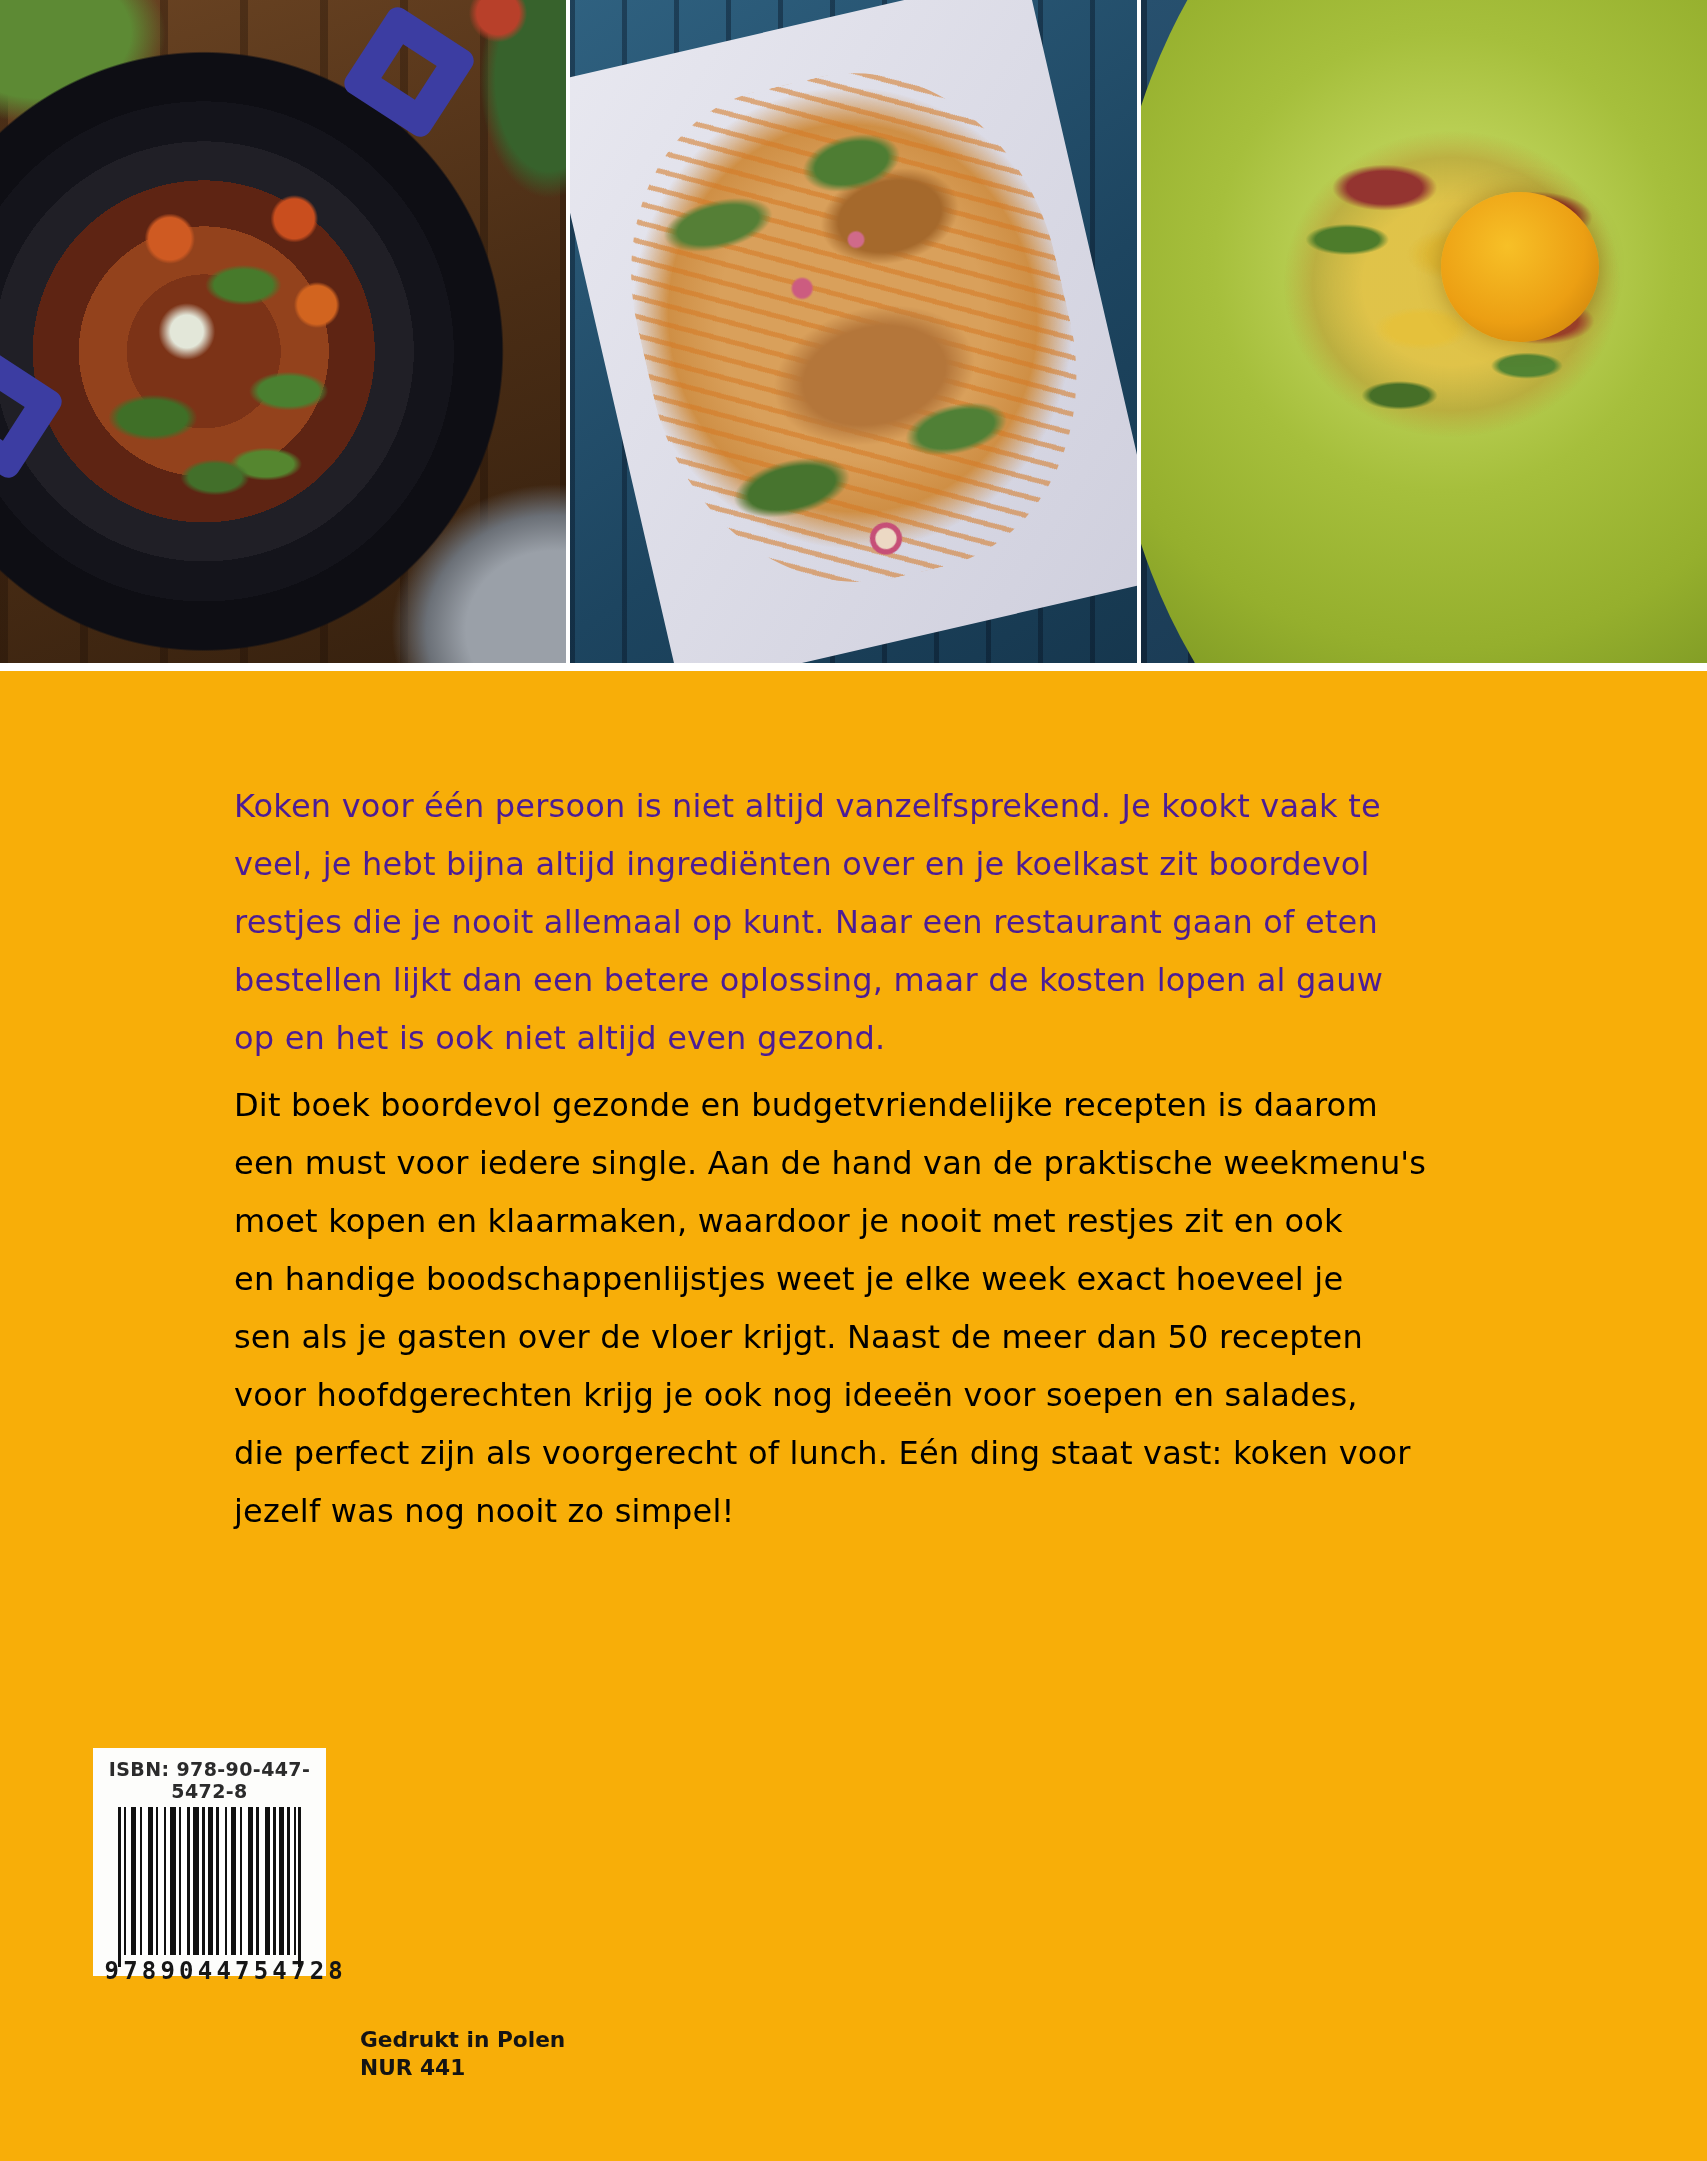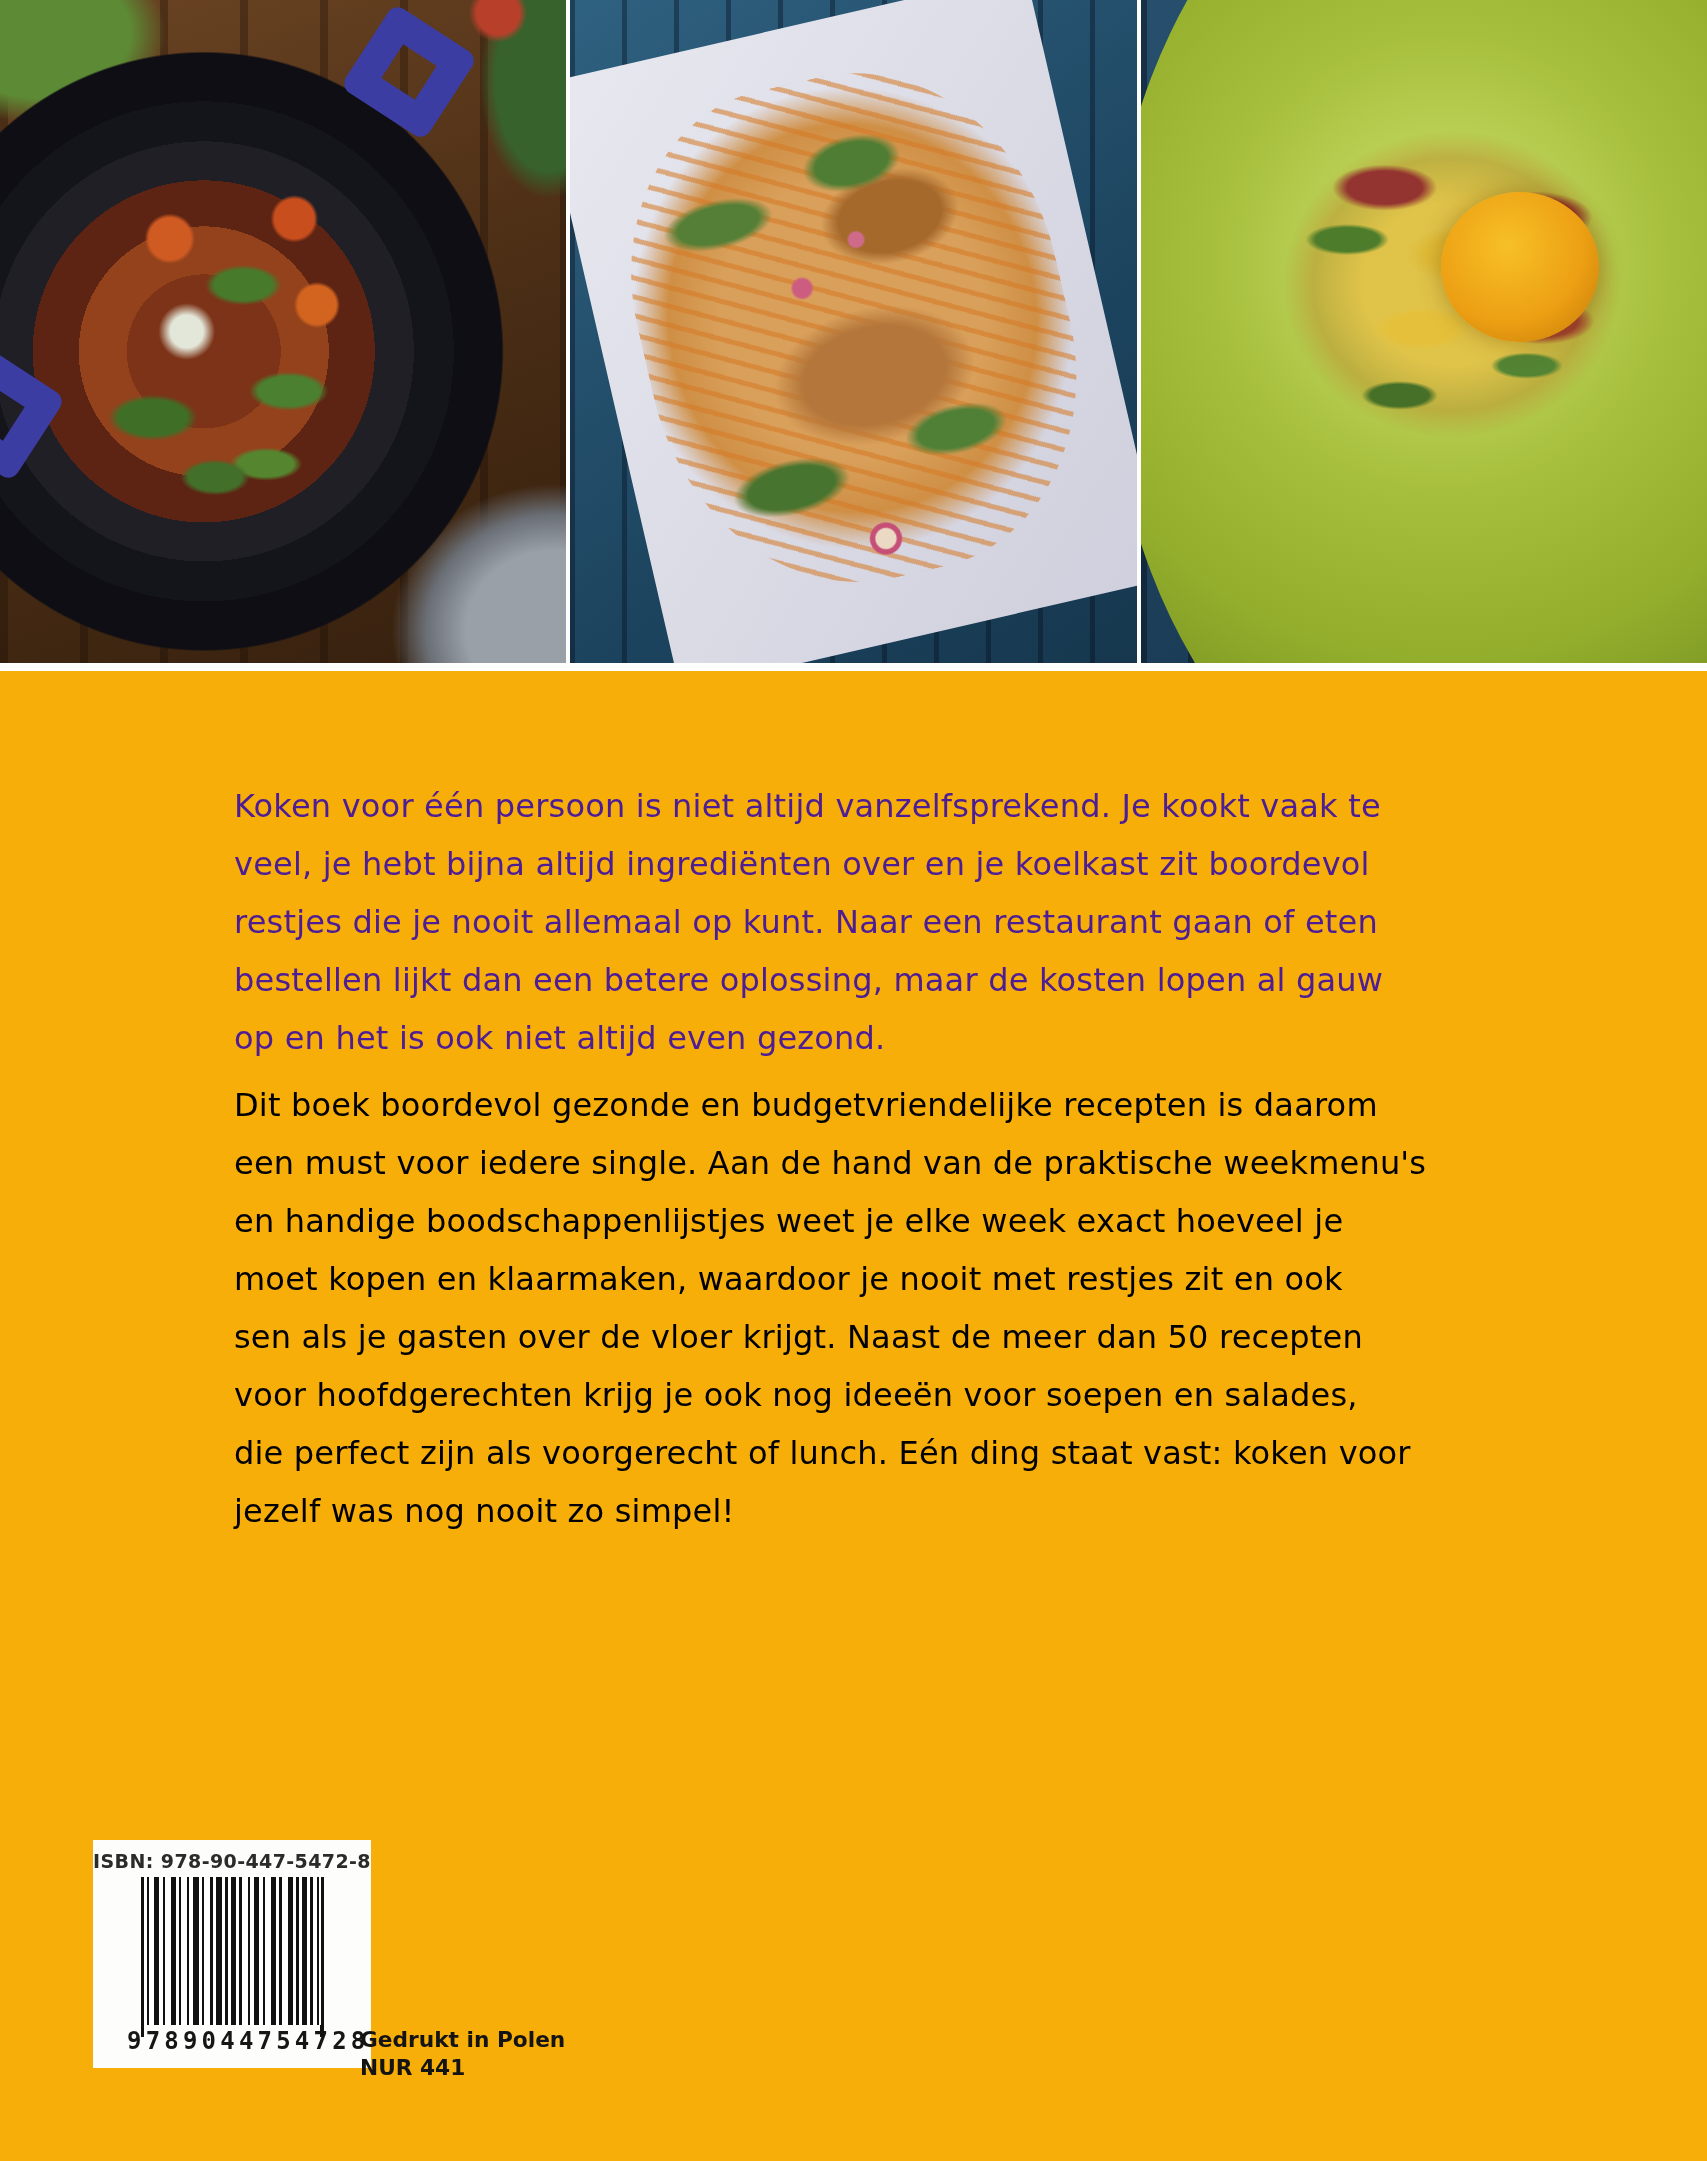--- a/index.html
+++ b/index.html
@@ -139,22 +139,22 @@
     font-size: 32px;
     letter-spacing: 0.2px;
     white-space: nowrap;
   }
   .intro { top: 777px; color: #4c1d95; }
   .body-par { top: 1076px; color: #000000; }
 
   
   .barcode-box {
     position: absolute;
-    left: 93px; top: 1840px;
-    width: 278px; height: 228px;
+    left: 93px; top: 1748px;
+    width: 233px; height: 228px;
     background: #fdfdfb;
   }
   .isbn-label {
     padding-top: 10px;
     text-align: center;
     font-size: 19px;
     font-weight: 600;
     color: #2b2b2b;
     letter-spacing: 0.4px;
   }
@@ -235,22 +235,22 @@
     <div class="line">Koken voor één persoon is niet altijd vanzelfsprekend. Je kookt vaak te</div>
     <div class="line">veel, je hebt bijna altijd ingrediënten over en je koelkast zit boordevol</div>
     <div class="line">restjes die je nooit allemaal op kunt. Naar een restaurant gaan of eten</div>
     <div class="line">bestellen lijkt dan een betere oplossing, maar de kosten lopen al gauw</div>
     <div class="line">op en het is ook niet altijd even gezond.</div>
   </div>
 
   <div class="paragraph body-par">
     <div class="line">Dit boek boordevol gezonde en budgetvriendelijke recepten is daarom</div>
     <div class="line">een must voor iedere single. Aan de hand van de praktische weekmenu's</div>
+    <div class="line">moet kopen en klaarmaken, waardoor je nooit met restjes zit en ook</div>
     <div class="line">en handige boodschappenlijstjes weet je elke week exact hoeveel je</div>
-    <div class="line">moet kopen en klaarmaken, waardoor je nooit met restjes zit en ook</div>
     <div class="line">sen als je gasten over de vloer krijgt. Naast de meer dan 50 recepten</div>
     <div class="line">voor hoofdgerechten krijg je ook nog ideeën voor soepen en salades,</div>
     <div class="line">die perfect zijn als voorgerecht of lunch. Eén ding staat vast: koken voor</div>
     <div class="line">jezelf was nog nooit zo simpel!</div>
   </div>
 
   <div class="barcode-box">
     <div class="isbn-label">ISBN: 978-90-447-5472-8</div>
     <div class="bars"></div>
     <div class="barcode-digits">

